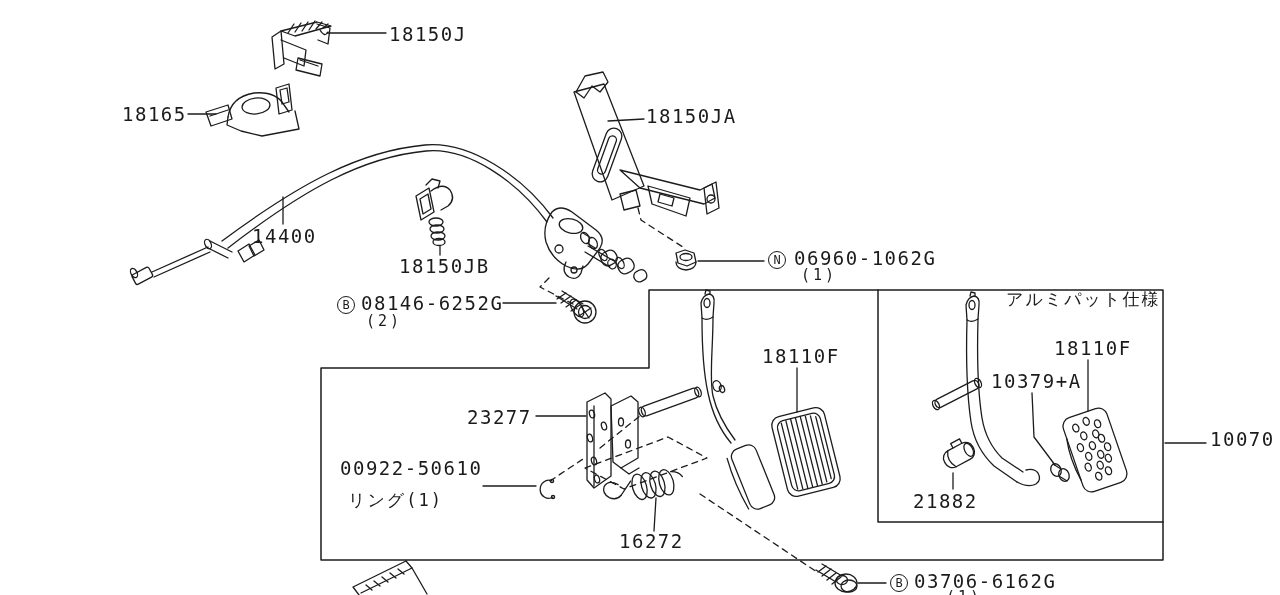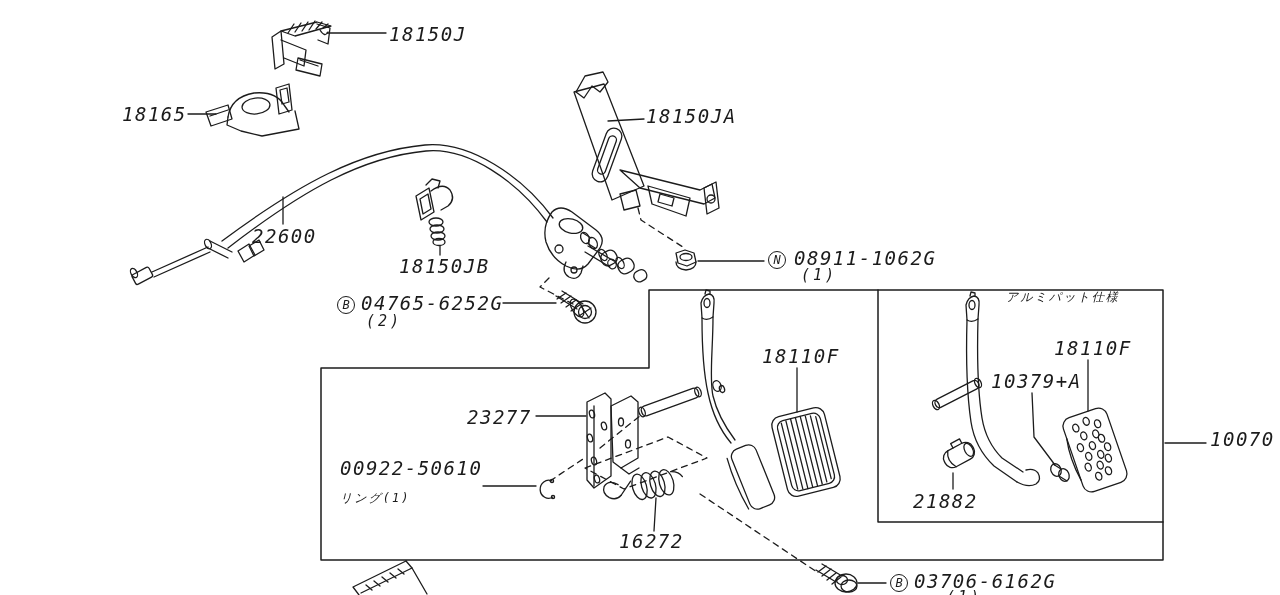--- a/index.html
+++ b/index.html
@@ -1,27 +1,27 @@
 <!DOCTYPE html>
 <html><head>
 <meta charset="utf-8">
 <style>
   html,body{margin:0;padding:0;}
   body{
     width:1280px;height:595px;overflow:hidden;background:#ffffff;
     position:relative;font-family:"DejaVu Sans Mono","DejaVu Sans",monospace;
     color:#1b1b1b;
   }
-  .stage{position:absolute;left:0;top:0;width:1280px;height:595px;font-style:italic;}
+  .stage{position:absolute;left:0;top:0;width:1280px;height:595px;}
   svg.art{position:absolute;left:0;top:0;}
   .lbl{
     position:absolute;white-space:nowrap;line-height:1;
     font-size:19px;letter-spacing:1.5px;color:#1b1b1b;
   }
-  .lbl.jp{font-size:12px;letter-spacing:2px;}
+  .lbl.jp{font-size:17px;letter-spacing:2px;}
   .lbl.qty{font-size:15px;letter-spacing:3px;}
   .badge{
     position:absolute;box-sizing:border-box;width:18px;height:18px;
     border:1.4px solid #1b1b1b;border-radius:50%;
     display:flex;align-items:center;justify-content:center;
     font-size:12px;letter-spacing:0;line-height:1;
   }
 </style>
 </head>
 <body>
@@ -283,40 +283,40 @@
     <path d="M406,561 L353,587 L359,595"></path>
     <path d="M406,561 L412,568 L361,593"></path>
     <path d="M412,568 L427,594"></path>
     <path d="M366,585 L372,590 M374,581 L380,586 M382,577 L388,582 M390,573 L396,578 M398,569 L404,574"></path>
   </g>
 </svg>
 
   <div class="lbl" style="left:389px;top:25px">18150J</div>
   <div class="lbl" style="left:122px;top:105px">18165</div>
   <div class="lbl" style="left:646px;top:107px">18150JA</div>
-  <div class="lbl" style="left:252px;top:227px">22600</div>
+  <div class="lbl" style="left:252px;top:227px">14400</div>
   <div class="lbl" style="left:399px;top:257px">18150JB</div>
 
   <div class="badge" style="left:337px;top:296px">B</div>
-  <div class="lbl" style="left:361px;top:294px">04765-6252G</div>
+  <div class="lbl" style="left:361px;top:294px">08146-6252G</div>
   <div class="lbl qty" style="left:366px;top:314px">(2)</div>
 
   <div class="badge" style="left:768px;top:251px">N</div>
-  <div class="lbl" style="left:794px;top:249px">08911-1062G</div>
+  <div class="lbl" style="left:794px;top:249px">06960-1062G</div>
   <div class="lbl qty" style="left:801px;top:268px">(1)</div>
 
   <div class="lbl jp" style="left:1006px;top:291px">アルミパット仕様</div>
 
   <div class="lbl" style="left:762px;top:347px">18110F</div>
   <div class="lbl" style="left:1054px;top:339px">18110F</div>
   <div class="lbl" style="left:991px;top:372px">10379+A</div>
   <div class="lbl" style="left:467px;top:408px">23277</div>
 
   <div class="lbl" style="left:340px;top:459px">00922-50610</div>
-  <div class="lbl jp" style="left:340px;top:492px">リング(1)</div>
+  <div class="lbl jp" style="left:348px;top:492px">リング(1)</div>
 
   <div class="lbl" style="left:913px;top:492px">21882</div>
   <div class="lbl" style="left:619px;top:532px">16272</div>
   <div class="lbl" style="left:1210px;top:430px">10070</div>
 
   <div class="badge" style="left:890px;top:574px">B</div>
   <div class="lbl" style="left:914px;top:572px">03706-6162G</div>
   <div class="lbl qty" style="left:946px;top:590px">(1)</div>
 
 </div>

